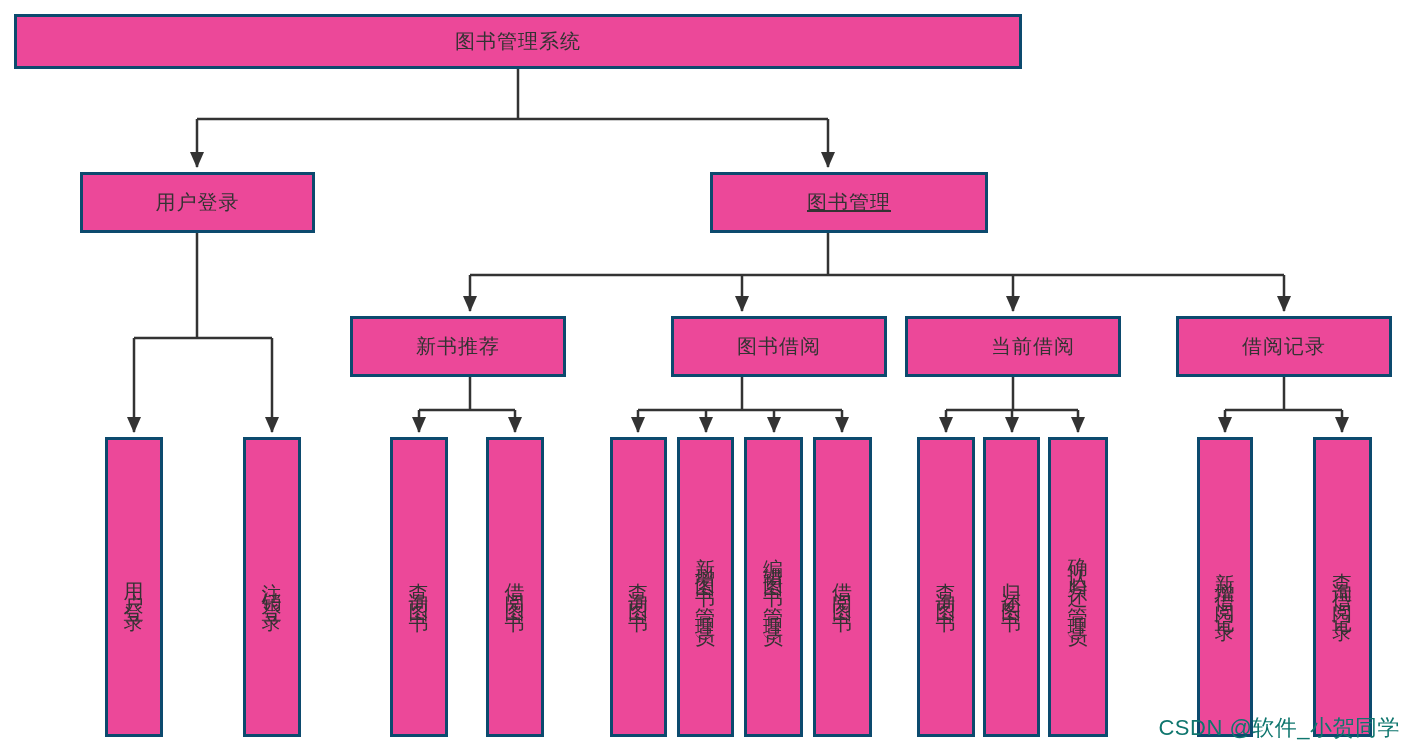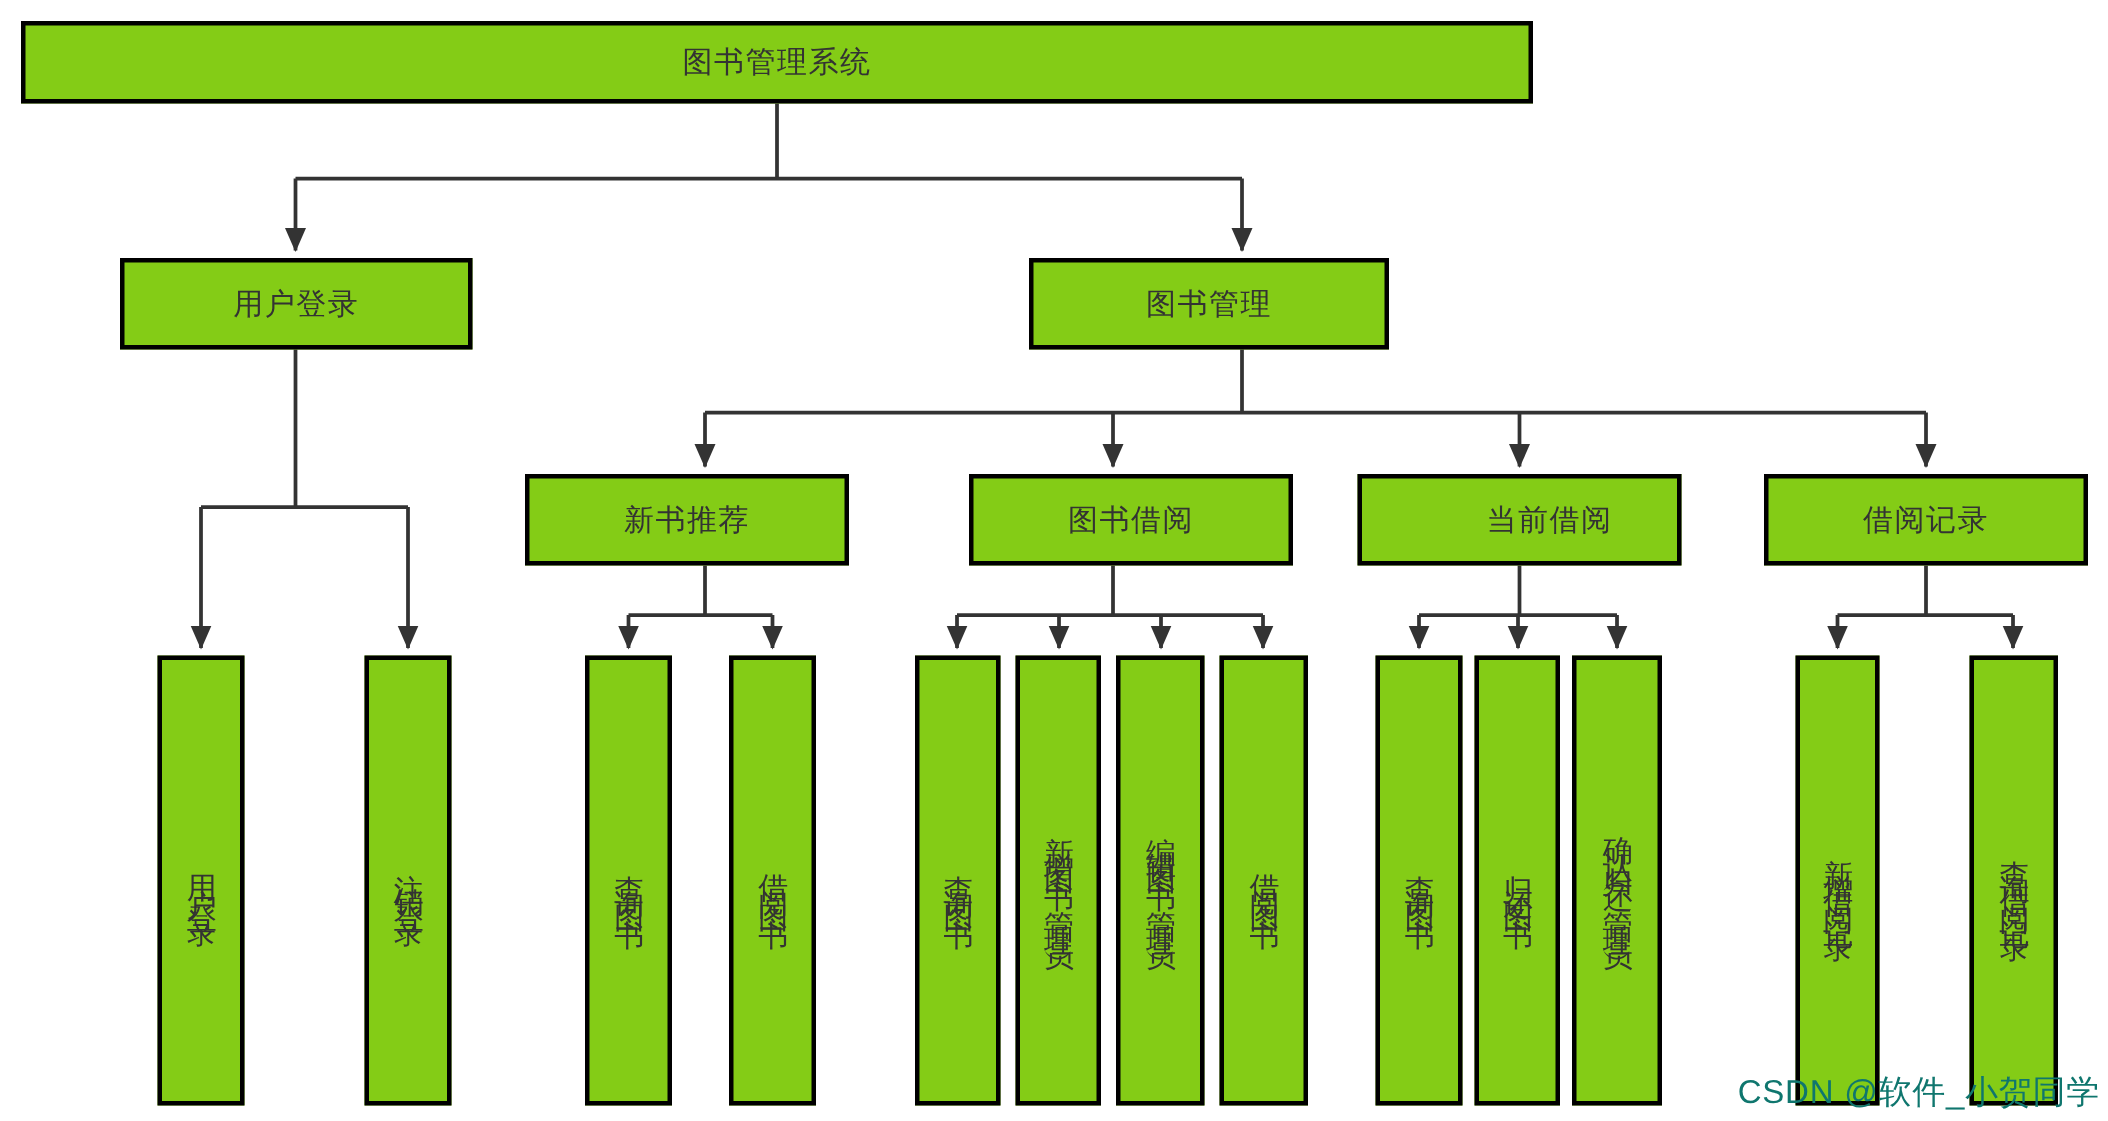--- a/index.html
+++ b/index.html
@@ -16,22 +16,22 @@
     overflow: hidden;
   }
   #connectors {
     position: absolute;
     left: 0; top: 0;
     width: 1405px; height: 747px;
     z-index: 1;
   }
   .box {
     position: absolute;
-    background: #84cc16;
-    border: 3px solid #000000;
+    background: #ec4899;
+    border: 3px solid #0c4a6e;
     box-sizing: border-box;
     display: flex;
     align-items: center;
     justify-content: center;
     color: #333333;
     z-index: 2;
   }
   .h-box {
     font-size: 20px;
     letter-spacing: 1px;
@@ -41,25 +41,25 @@
     writing-mode: vertical-rl;
     text-orientation: mixed;
     font-size: 20px;
     letter-spacing: 10px;
     line-height: 1.1;
     white-space: nowrap;
   }
   .root-box { left: 14px; top: 14px; width: 1008px; height: 55px; }
 
   .lvl2-user   { left: 80px;  top: 172px; width: 235px; height: 61px; }
-  .lvl2-book   { left: 686px; top: 172px; width: 240px; height: 61px; }
+  .lvl2-book   { left: 710px; top: 172px; width: 278px; height: 61px; text-decoration: underline; }
 
   .lvl3 { top: 316px; width: 216px; height: 61px; }
   .lvl3-newbook { left: 350px; }
-  .lvl3-borrow  { left: 646px; }
+  .lvl3-borrow  { left: 671px; }
   .lvl3-current { left: 905px; padding-left: 40px; }
   .lvl3-record  { left: 1176px; }
 
   .leaf { top: 437px; height: 300px; }
   .leaf-a1 { left: 105px;  width: 58px; }
   .leaf-a2 { left: 243px;  width: 58px; }
   .leaf-b1 { left: 390px;  width: 58px; }
   .leaf-b2 { left: 486px;  width: 58px; }
   .leaf-c1 { left: 610px;  width: 57px; }
   .leaf-c2 { left: 677px;  width: 57px; }

